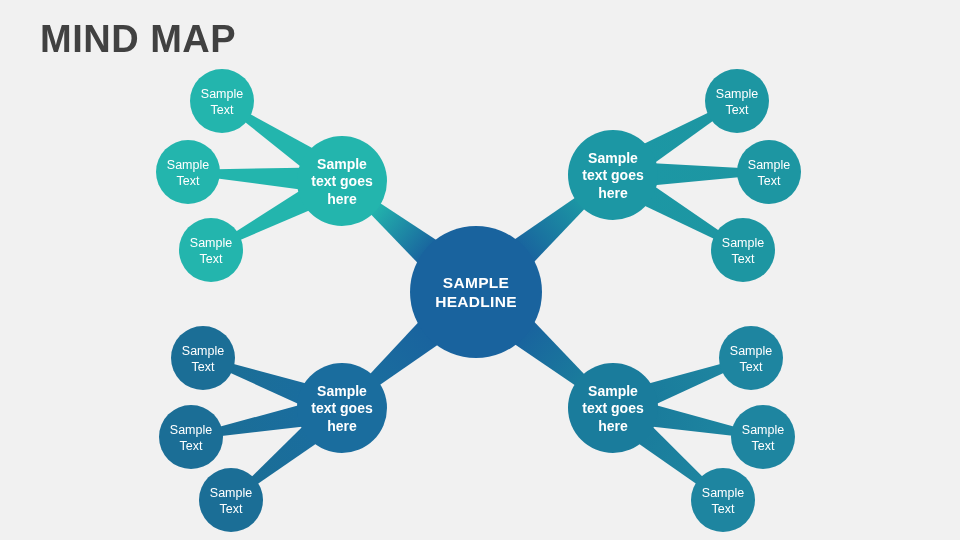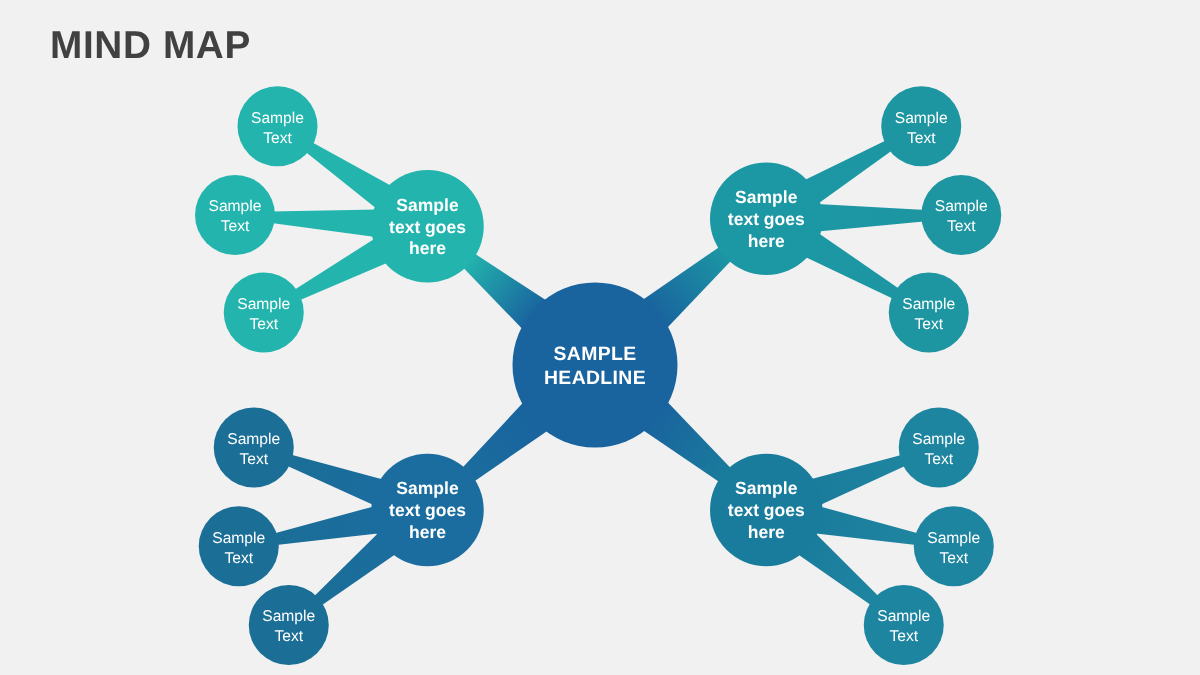--- a/index.html
+++ b/index.html
@@ -17,21 +17,21 @@
   #slide {
     position: relative;
     width: 960px;
     height: 540px;
     background: #f1f1f1;
   }
   #page-title {
     position: absolute;
     left: 40px;
     top: 18px;
-    font-size: 31px;
+    font-size: 38px;
     font-weight: bold;
     letter-spacing: 0.5px;
     color: #414141;
     font-family: "Liberation Sans", sans-serif;
     white-space: nowrap;
   }
   #mindmap-canvas {
     position: absolute;
     left: 0;
     top: 0;

